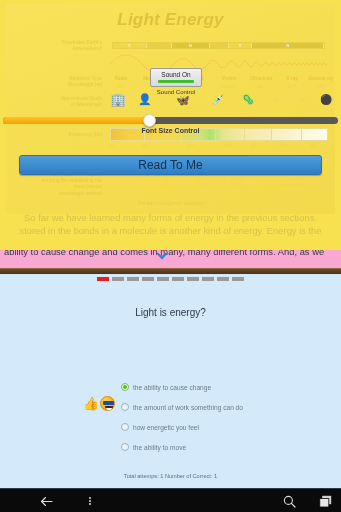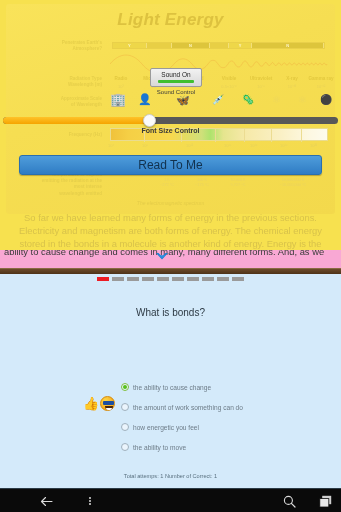--- a/index.html
+++ b/index.html
@@ -322,21 +322,20 @@
       <div class="slider-knob"></div>
     </div>
     <div class="font-slider-caption">Font Size Control</div>
 
     <div class="read-btn">
       <span>Read To Me</span>
     </div>
 
     <div class="lesson-text">
       <div class="ghost">So far we have learned many forms of energy in the previous sections.</div>
-      <div class="ghost">Electricity and magnetism are both forms of energy. The chemical energy</div>
       <div class="ghost">stored in the bonds in a molecule is another kind of energy. Energy is the</div>
     </div>
     <div class="text-clip">
       <div class="clip-line">ability to cause change and comes in many, many different forms. And, as we</div>
     </div>
     <svg class="scroll-caret" viewBox="0 0 14 9">
       <path d="M1,1 L7,7.5 L13,1 L10.5,1 L7,4.6 L3.5,1 Z" fill="#1f7fd0"></path>
       <path d="M3.5,3.2 L7,6.6 L10.5,3.2 Z" fill="#2b8fe0"></path>
     </svg>
   </div>
@@ -351,21 +350,21 @@
         <div class="dot"></div>
         <div class="dot"></div>
         <div class="dot"></div>
         <div class="dot"></div>
         <div class="dot"></div>
         <div class="dot"></div>
         <div class="dot"></div>
         <div class="dot"></div>
       </div>
 
-    <div class="quiz-question">What is bonds?</div>
+    <div class="quiz-question">Light is energy?</div>
 
     <div class="options" id="options-list">
         <div class="option-row">
           <span class="radio selected">
             <i></i>
           </span>
           <span class="option-label">the ability to cause change</span>
         </div>
         <div class="option-row">
           <span class="radio">

